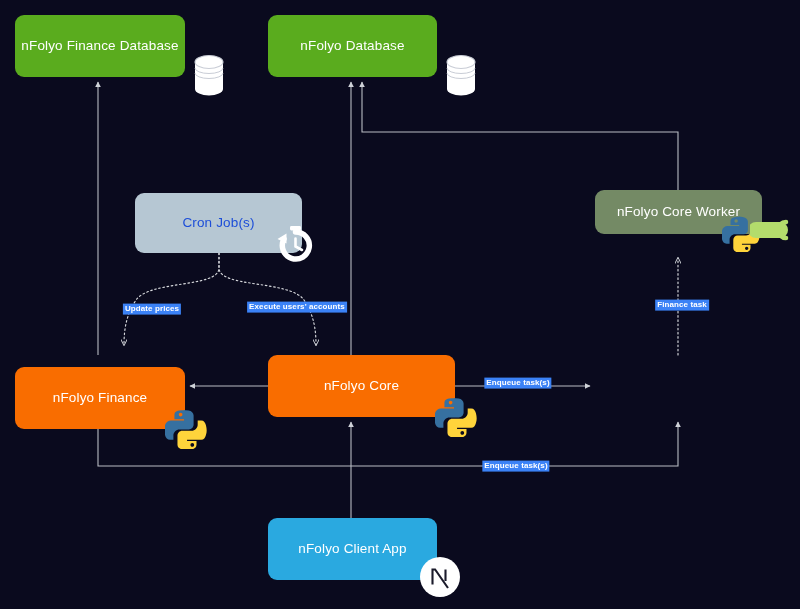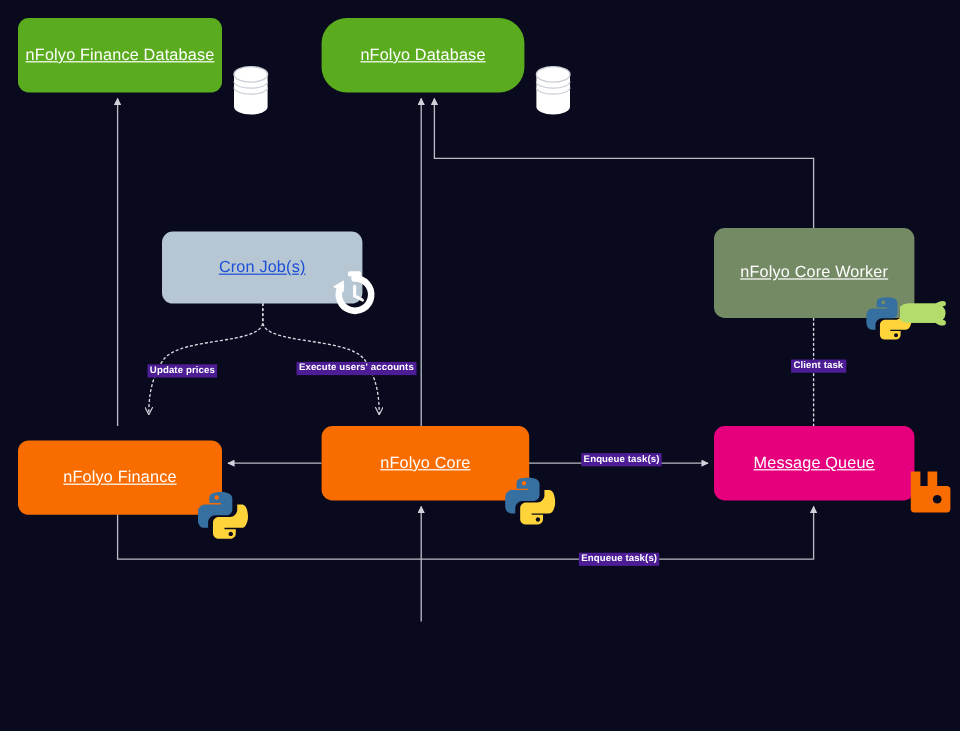--- a/index.html
+++ b/index.html
@@ -35,33 +35,33 @@
     display: flex;
     align-items: center;
     justify-content: center;
     color: #ffffff;
     font-size: 13.5px;
     letter-spacing: .15px;
     text-align: center;
     line-height: 1.2;
     user-select: none;
   }
-  .node .node-label { pointer-events: none; text-decoration: underline; }
+  .node .node-label { pointer-events: none; }
   .node-dark-text { color: #f2f6f8; }
 
   
   .node-icon {
     position: absolute;
     pointer-events: none;
   }
 
   .edge-label {
     position: absolute;
     color: #ffffff;
-    background: #4c1d95;
+    background: #3b82f6;
     font-size: 8px;
     font-weight: bold;
     letter-spacing: .1px;
     padding: 1px 2px;
     white-space: nowrap;
     transform: translate(-50%, -50%);
     user-select: none;
     line-height: 1.1;
   }
 </style>
@@ -115,21 +115,21 @@
       <svg width="40" height="46" viewBox="0 0 40 46">
         <ellipse cx="20" cy="9" rx="14" ry="6.5" fill="#ffffff"></ellipse>
         <path d="M6 9 L6 36 A14 6.5 0 0 0 34 36 L34 9 Z" fill="#ffffff"></path>
         <ellipse cx="20" cy="9" rx="14" ry="6.5" fill="none" stroke="#c9cdd6" stroke-width="1.1"></ellipse>
         <path d="M6 15 A14 5.5 0 0 0 34 15" fill="none" stroke="#c9cdd6" stroke-width="1"></path>
         <path d="M6 20 A14 5.5 0 0 0 34 20" fill="none" stroke="#c9cdd6" stroke-width="1"></path>
       </svg>
     </span>
   </div>
 
-  <div class="node" style="left:268px; top:15px; width:169px; height:62px; background:#5aac1e;border-radius:21px;">
+  <div class="node" style="left:268px; top:15px; width:169px; height:62px; background:#5aac1e;">
     <span class="node-label">nFolyo Database</span>
     <span class="node-icon" style="right:-44px; bottom:-22px; width:40px; height:46px;">
       <svg width="40" height="46" viewBox="0 0 40 46">
         <ellipse cx="20" cy="9" rx="14" ry="6.5" fill="#ffffff"></ellipse>
         <path d="M6 9 L6 36 A14 6.5 0 0 0 34 36 L34 9 Z" fill="#ffffff"></path>
         <ellipse cx="20" cy="9" rx="14" ry="6.5" fill="none" stroke="#c9cdd6" stroke-width="1.1"></ellipse>
         <path d="M6 15 A14 5.5 0 0 0 34 15" fill="none" stroke="#c9cdd6" stroke-width="1"></path>
         <path d="M6 20 A14 5.5 0 0 0 34 20" fill="none" stroke="#c9cdd6" stroke-width="1"></path>
       </svg>
     </span>
@@ -140,21 +140,21 @@
     <span class="node-icon" style="right:-14px; bottom:-14px; width:44px; height:44px;">
       <svg width="44" height="44" viewBox="0 0 44 44">
         <rect x="18" y="3" width="11" height="4.5" rx="1.4" fill="#ffffff"></rect>
         <path d="M23.5 9 A13.5 13.5 0 1 1 12 16" fill="none" stroke="#ffffff" stroke-width="5.5" stroke-linecap="round"></path>
         <path d="M14.5 10.5 L14.5 20.5 L5.5 16 Z" fill="#ffffff"></path>
         <path d="M23.5 15.5 L23.5 23.5 L30 27" fill="none" stroke="#ffffff" stroke-width="2.6" stroke-linecap="round"></path>
       </svg>
     </span>
   </div>
 
-  <div class="node" style="left:595px; top:190px; width:167px; height:75px; background:#748a65;">
+  <div class="node" style="left:595px; top:190px; width:167px; height:44px; background:#748a65;">
     <span class="node-label">nFolyo Core Worker</span>
     <span class="node-icon" style="right:2px; bottom:-18px; width:38px; height:38px;">
       <svg width="38" height="38" viewBox="0 0 32 32">
         <path d="M15.9 2.2c-1.9 0-3.6.2-5.1.5-3 .5-3.6 1.7-3.6 3.8v2.8h7.3v.9H4.6c-2.1 0-4 1.3-4.6 3.7-.7 2.8-.7 4.5 0 7.4.5 2.2 1.8 3.7 3.9 3.7h2.5v-3.4c0-2.4 2.1-4.5 4.6-4.5h7.2c2 0 3.6-1.7 3.6-3.7V6.5c0-2-1.7-3.5-3.7-3.8-1.3-.3-2.6-.5-4.2-.5zm-4 2.2c.8 0 1.4.6 1.4 1.4 0 .8-.6 1.4-1.4 1.4-.8 0-1.4-.6-1.4-1.4 0-.8.6-1.4 1.4-1.4z" fill="#3670a0"></path>
         <path d="M24.9 10.2v3.3c0 2.5-2.1 4.6-4.6 4.6h-7.2c-1.9 0-3.6 1.7-3.6 3.7v6.9c0 2 1.7 3.1 3.6 3.7 2.3.7 4.5.8 7.3 0 1.8-.5 3.6-1.6 3.6-3.7v-2.8h-7.2v-.9h10.8c2.1 0 2.9-1.5 3.6-3.7.8-2.3.7-4.5 0-7.4-.5-2.1-1.5-3.7-3.6-3.7h-2.7zm-4.1 17.3c.8 0 1.4.6 1.4 1.4 0 .8-.6 1.4-1.4 1.4-.8 0-1.4-.6-1.4-1.4 0-.8.6-1.4 1.4-1.4z" fill="#ffd43b"></path>
       </svg>
     </span>
     <span class="node-icon" style="right:-32px; bottom:-8px; width:44px; height:24px;">
       <svg width="44" height="24" viewBox="0 0 44 24">
         <path d="M6 4 H30 A8 8 0 0 1 30 20 H6 A8 8 0 0 1 6 4 Z" fill="#b3dc6c"></path>
@@ -167,44 +167,45 @@
   <div class="node" style="left:15px; top:355px; width:170px; height:62px; background:#f96d00;margin-top:12px;">
     <span class="node-label">nFolyo Finance</span>
     <span class="node-icon" style="right:-22px; bottom:-20px; width:42px; height:42px;">
       <svg width="42" height="42" viewBox="0 0 32 32">
         <path d="M15.9 2.2c-1.9 0-3.6.2-5.1.5-3 .5-3.6 1.7-3.6 3.8v2.8h7.3v.9H4.6c-2.1 0-4 1.3-4.6 3.7-.7 2.8-.7 4.5 0 7.4.5 2.2 1.8 3.7 3.9 3.7h2.5v-3.4c0-2.4 2.1-4.5 4.6-4.5h7.2c2 0 3.6-1.7 3.6-3.7V6.5c0-2-1.7-3.5-3.7-3.8-1.3-.3-2.6-.5-4.2-.5zm-4 2.2c.8 0 1.4.6 1.4 1.4 0 .8-.6 1.4-1.4 1.4-.8 0-1.4-.6-1.4-1.4 0-.8.6-1.4 1.4-1.4z" fill="#3670a0"></path>
         <path d="M24.9 10.2v3.3c0 2.5-2.1 4.6-4.6 4.6h-7.2c-1.9 0-3.6 1.7-3.6 3.7v6.9c0 2 1.7 3.1 3.6 3.7 2.3.7 4.5.8 7.3 0 1.8-.5 3.6-1.6 3.6-3.7v-2.8h-7.2v-.9h10.8c2.1 0 2.9-1.5 3.6-3.7.8-2.3.7-4.5 0-7.4-.5-2.1-1.5-3.7-3.6-3.7h-2.7zm-4.1 17.3c.8 0 1.4.6 1.4 1.4 0 .8-.6 1.4-1.4 1.4-.8 0-1.4-.6-1.4-1.4 0-.8.6-1.4 1.4-1.4z" fill="#ffd43b"></path>
       </svg>
     </span>
   </div>
 
-  <div class="node" style="left:268px; top:355px; width:173px; height:62px; background:#f96d00;">
+  <div class="node" style="left:268px; top:355px; width:187px; height:62px; background:#f96d00;">
     <span class="node-label">nFolyo Core</span>
     <span class="node-icon" style="right:-22px; bottom:-20px; width:42px; height:42px;">
       <svg width="42" height="42" viewBox="0 0 32 32">
         <path d="M15.9 2.2c-1.9 0-3.6.2-5.1.5-3 .5-3.6 1.7-3.6 3.8v2.8h7.3v.9H4.6c-2.1 0-4 1.3-4.6 3.7-.7 2.8-.7 4.5 0 7.4.5 2.2 1.8 3.7 3.9 3.7h2.5v-3.4c0-2.4 2.1-4.5 4.6-4.5h7.2c2 0 3.6-1.7 3.6-3.7V6.5c0-2-1.7-3.5-3.7-3.8-1.3-.3-2.6-.5-4.2-.5zm-4 2.2c.8 0 1.4.6 1.4 1.4 0 .8-.6 1.4-1.4 1.4-.8 0-1.4-.6-1.4-1.4 0-.8.6-1.4 1.4-1.4z" fill="#3670a0"></path>
         <path d="M24.9 10.2v3.3c0 2.5-2.1 4.6-4.6 4.6h-7.2c-1.9 0-3.6 1.7-3.6 3.7v6.9c0 2 1.7 3.1 3.6 3.7 2.3.7 4.5.8 7.3 0 1.8-.5 3.6-1.6 3.6-3.7v-2.8h-7.2v-.9h10.8c2.1 0 2.9-1.5 3.6-3.7.8-2.3.7-4.5 0-7.4-.5-2.1-1.5-3.7-3.6-3.7h-2.7zm-4.1 17.3c.8 0 1.4.6 1.4 1.4 0 .8-.6 1.4-1.4 1.4-.8 0-1.4-.6-1.4-1.4 0-.8.6-1.4 1.4-1.4z" fill="#ffd43b"></path>
       </svg>
     </span>
   </div>
 
-  <div class="node" style="left:595px; top:355px; width:167px; height:62px; background:#e6007e;">
-    <span class="node-label">Message Queue</span>
-    <span class="node-icon" style="right:-32px; bottom:-12px; width:38px; height:38px;">
-      <svg width="38" height="38" viewBox="0 0 38 38">
-        <path d="M3 2 h8 v12 h6 V2 h8 v12 h8 a3 3 0 0 1 3 3 v16 a3 3 0 0 1 -3 3 H6 a3 3 0 0 1 -3 -3 Z" fill="#f96d00"></path>
-        <circle cx="25" cy="25" r="3.6" fill="#0a0a1e"></circle>
-      </svg>
-    </span>
-  </div>
-
+
+  <div class="node" style="left:268px; top:518px; width:169px; height:62px; background:#2aa9e0;">
+    <span class="node-label">nFolyo Client App</span>
+    <span class="node-icon" style="right:-24px; bottom:-18px; width:42px; height:42px;">
+      <svg width="42" height="42" viewBox="0 0 42 42">
+        <circle cx="21" cy="21" r="20" fill="#ffffff"></circle>
+        <path d="M13.5 28.5 V13.5 h2.6 L29 32" fill="none" stroke="#1b1b2b" stroke-width="2.1"></path>
+        <path d="M26.5 13.5 V25" fill="none" stroke="#1b1b2b" stroke-width="2.1"></path>
+      </svg>
+    </span>
+  </div>
 
   <div class="edge-label" style="left:152px; top:309px;">Update prices</div>
 
   <div class="edge-label" style="left:297px; top:307px;">Execute users' accounts</div>
 
   <div class="edge-label" style="left:518px; top:383px;">Enqueue task(s)</div>
 
   <div class="edge-label" style="left:516px; top:466px;">Enqueue task(s)</div>
 
-  <div class="edge-label" style="left:682px; top:305px;">Client task</div>
+  <div class="edge-label" style="left:682px; top:305px;">Finance task</div>
 
 </div>
 
 </body></html>

